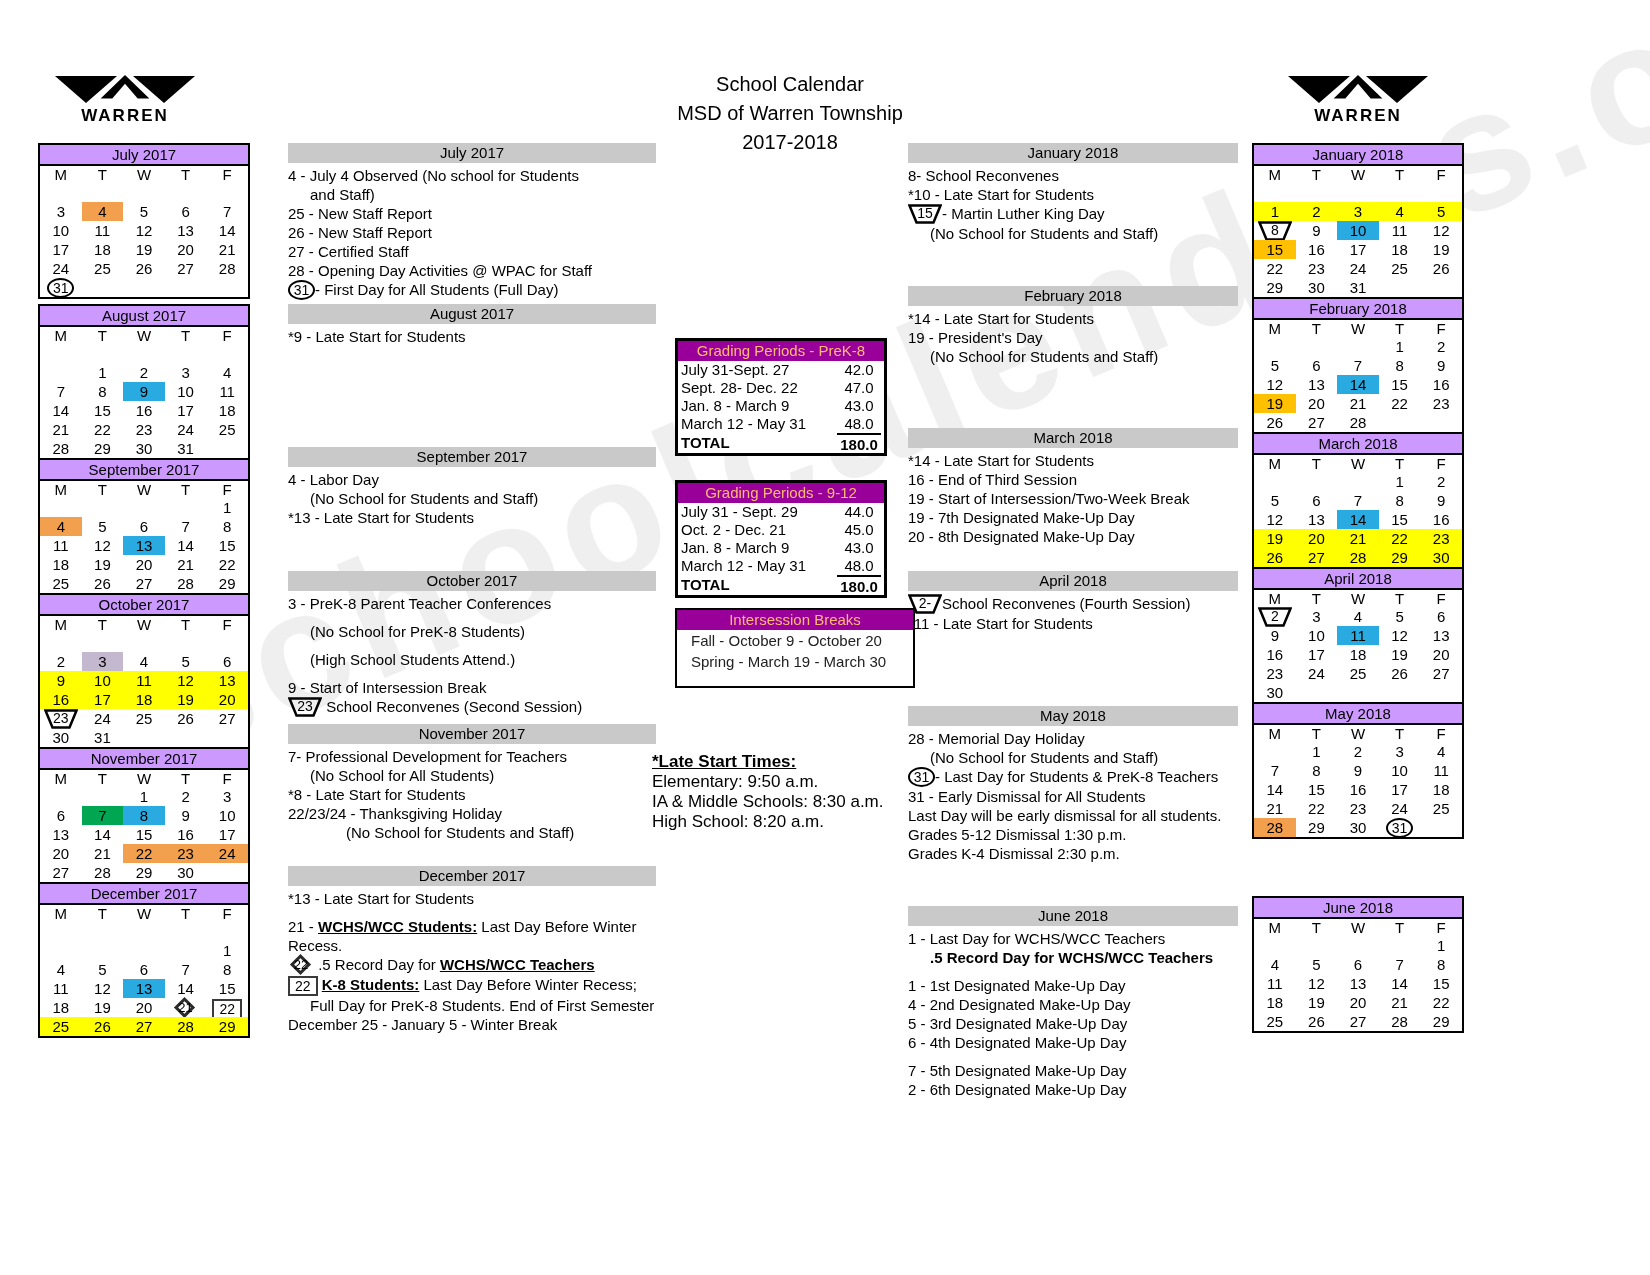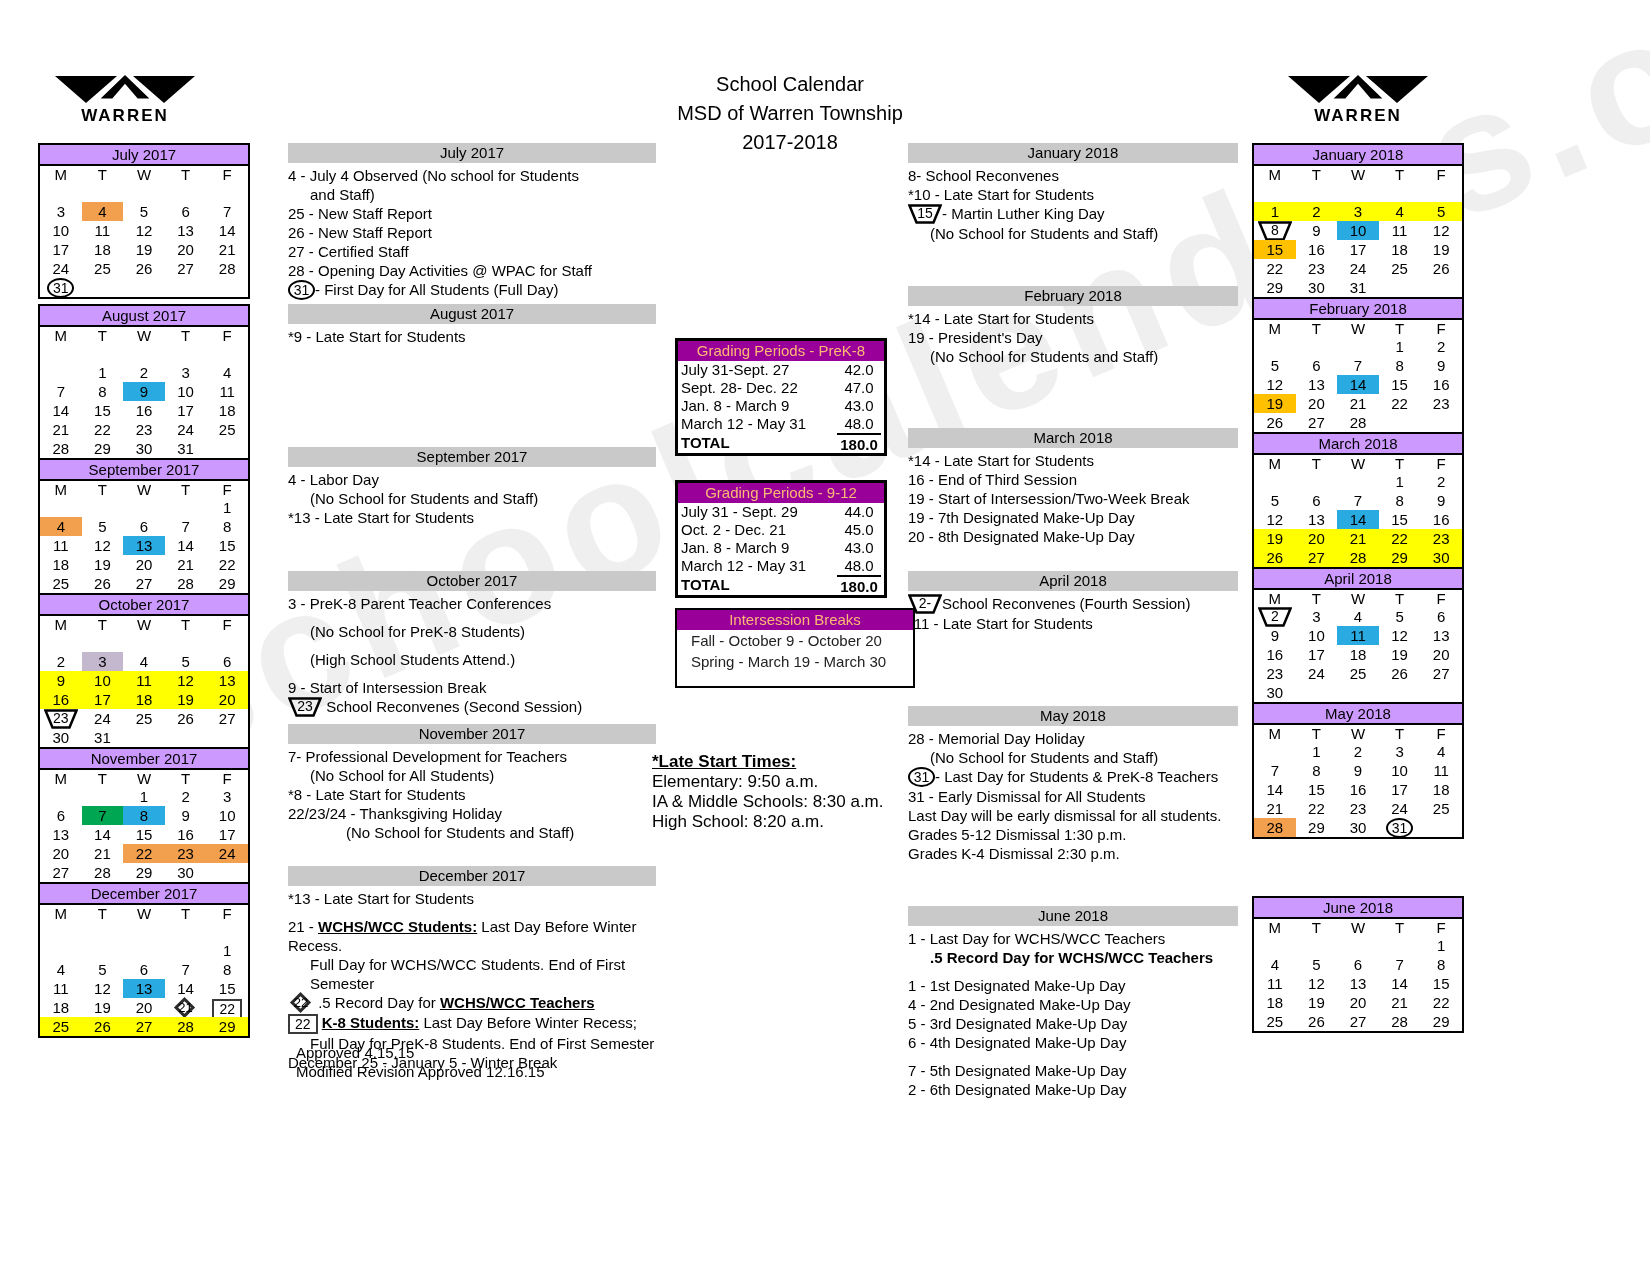--- a/index.html
+++ b/index.html
@@ -754,21 +754,20 @@
       <div class="ev-line"><span>7- Professional Development for Teachers</span></div>
       <div class="ev-line ind1"><span>(No School for All Students)</span></div>
       <div class="ev-line"><span>*8 - Late Start for Students</span></div>
       <div class="ev-line"><span>22/23/24 - Thanksgiving Holiday</span></div>
       <div class="ev-line ind2"><span>(No School for Students and Staff)</span></div>
     </div>
   <div class="sec" id="sec-dec2017">
       <div class="sec-header">December 2017</div>
       <div class="ev-line"><span>*13 - Late Start for Students</span></div>
       <div class="ev-line gap"><span>21 - </span><span class="bu">WCHS/WCC Students:</span><span> Last Day Before Winter Recess.</span></div>
-      <div class="ev-line ind1"><span>Full Day for WCHS/WCC Students.  End of First Semester</span></div>
       <div class="ev-line"><span class="mk-diamond"><span class="mk-num">22</span></span><span> .5 Record Day for </span><span class="bu">WCHS/WCC Teachers</span></div>
       <div class="ev-line"><span class="mk-box">22</span><span>  </span><span class="bu">K-8 Students:</span><span>  Last Day Before Winter Recess;</span></div>
       <div class="ev-line ind1"><span>Full Day for PreK-8 Students. End of First Semester</span></div>
       <div class="ev-line"><span>December 25 - January 5 - Winter Break</span></div>
     </div>
   <div class="sec" id="sec-jan2018">
       <div class="sec-header">January 2018</div>
       <div class="ev-line"><span>8- School Reconvenes</span></div>
       <div class="ev-line"><span>*10 - Late Start for Students</span></div>
       <div class="ev-line"><span class="mk-trap"><svg class="trap-svg" viewBox="0 0 34 20">
@@ -872,18 +871,14 @@
     <div class="iline">Spring - March 19 - March 30</div>
   </div>
 
   <div id="latestart">
     <div class="ls-title">*Late Start Times:</div>
     <div>Elementary: 9:50 a.m.</div>
     <div>IA &amp; Middle Schools: 8:30 a.m.</div>
     <div>High School: 8:20 a.m.</div>
   </div>
 
-  <div id="approved">
-    <div>Approved 4.15.15</div>
-    <div>Modified Revision Approved 12.16.15</div>
-  </div>
 
 </div>
 
 </body></html>

